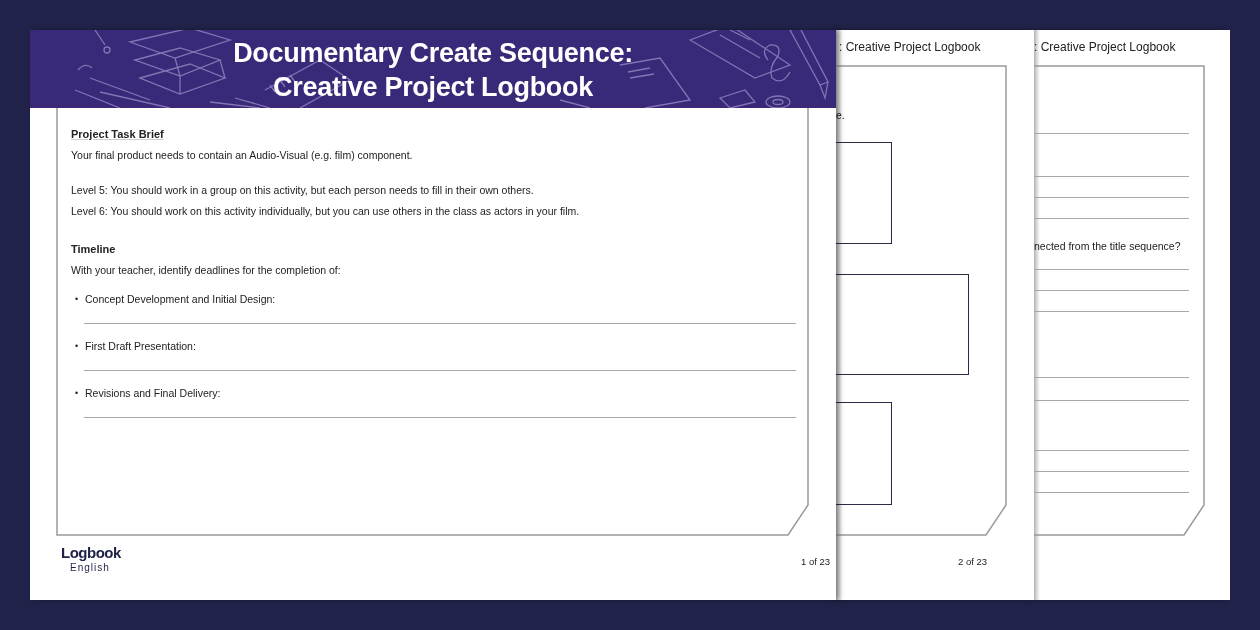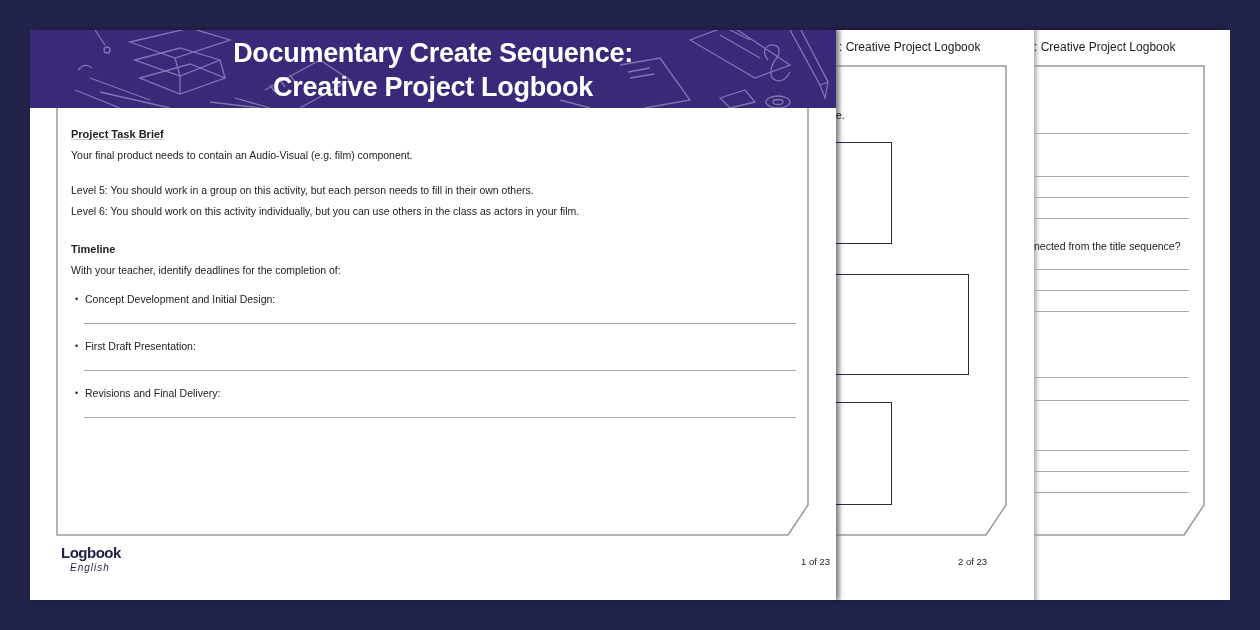--- a/index.html
+++ b/index.html
@@ -39,21 +39,21 @@
     .frame-corner { position: absolute; }
     .content { position: absolute; left: 41px; top: 98px; width: 730px; font-size: 10.5px; color: #222; }
     .heading { font-weight: bold; font-size: 11px; margin: 0 0 8px 0; color: #222; }
     .para { margin: 0 0 7px 0; line-height: 14px; }
     .spacer { height: 14px; }
     .bullet { position: relative; padding-left: 14px; margin-top: 15px; line-height: 14px; }
     .bullet::before { content: "•"; position: absolute; left: 4px; top: 0; font-size: 9px; }
     .rule { height: 1px; background: #a8a8a8; margin-left: 13px; margin-top: 17px; width: 712px; }
     .logo { position: absolute; left: 31px; top: 514px; }
     .logo-main { font-weight: bold; font-size: 15px; color: #1e2147; letter-spacing: -0.5px; }
-    .logo-sub { font-size: 10px; color: #1e2147; margin-left: 9px; letter-spacing: 1px; margin-top: 1px; font-style: italic; }
+    .logo-sub { font-size: 10px; color: #1e2147; margin-left: 9px; letter-spacing: 1px; margin-top: 1px; }
     .page-num { position: absolute; font-size: 9.5px; color: #222; }
     .header-title-partial {
       position: absolute; top: 10px; font-size: 12px; color: #222; white-space: nowrap;
     }
     .ink-box { position: absolute; border: 1.5px solid #2a2a48; box-sizing: border-box; }
     .hline { position: absolute; height: 1px; background: #a8a8a8; }
     .small-text { position: absolute; font-size: 10.5px; color: #222; white-space: nowrap; }
   </style>
 </head>
 <body>

